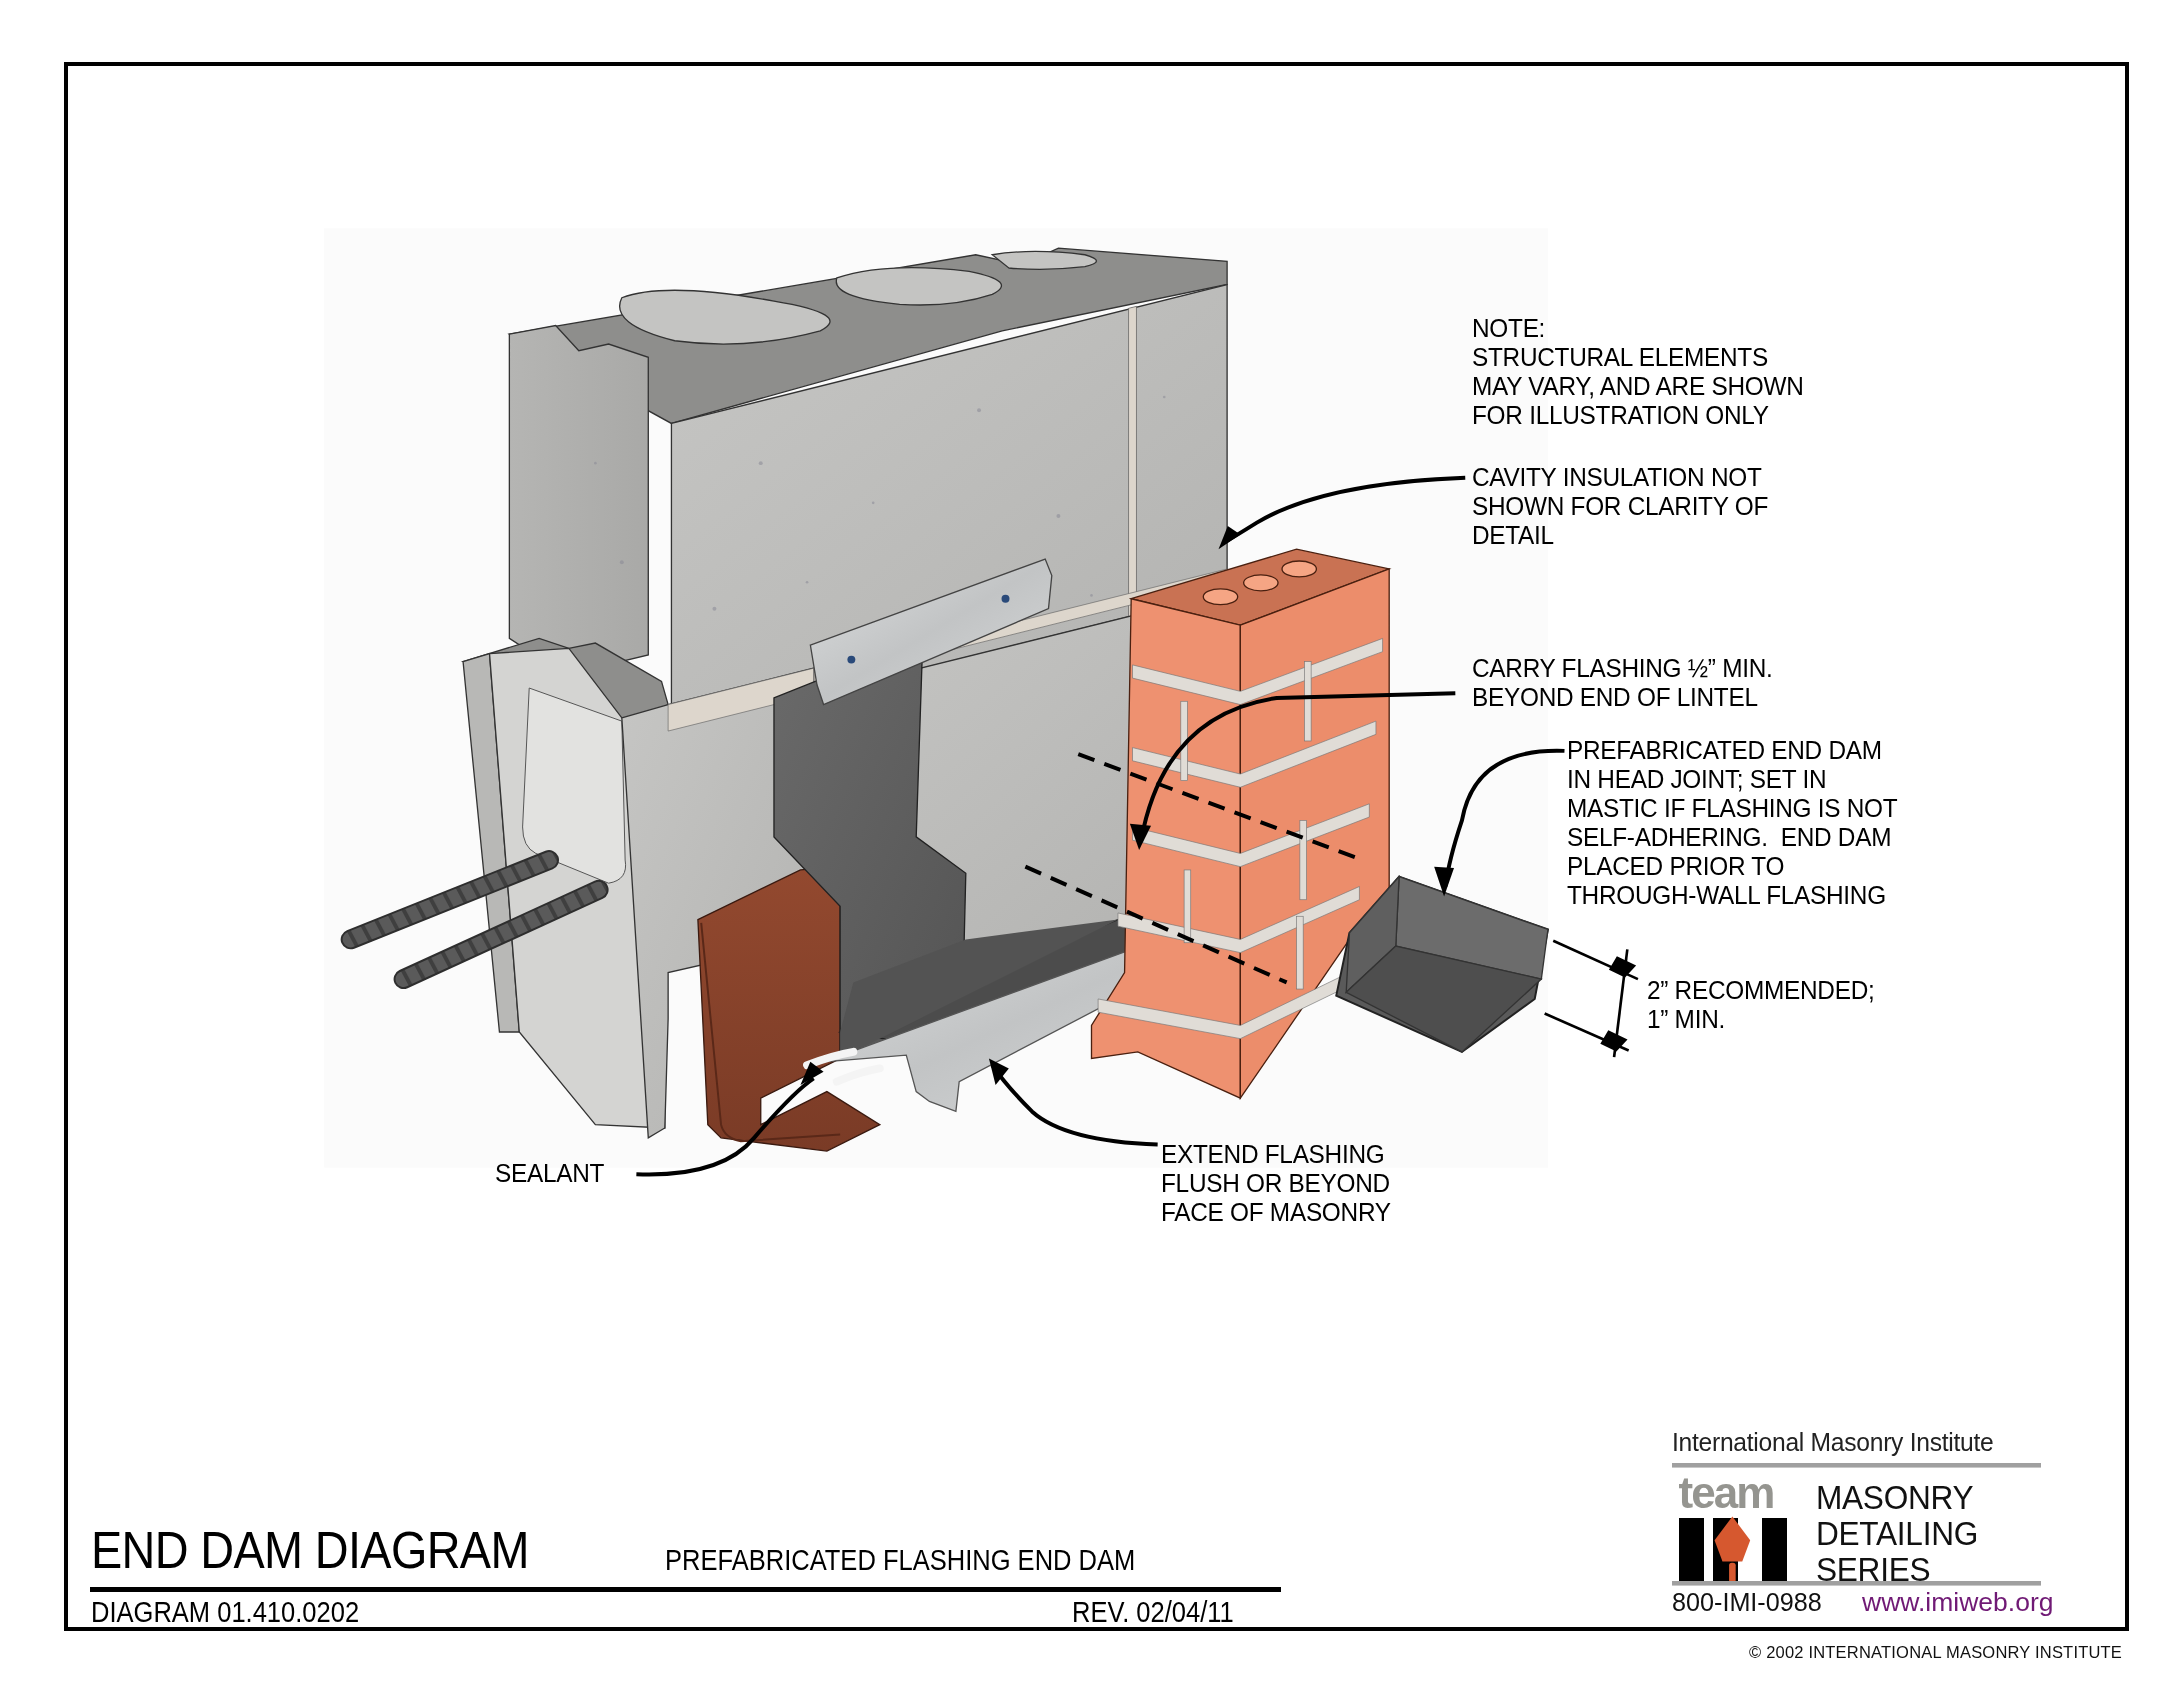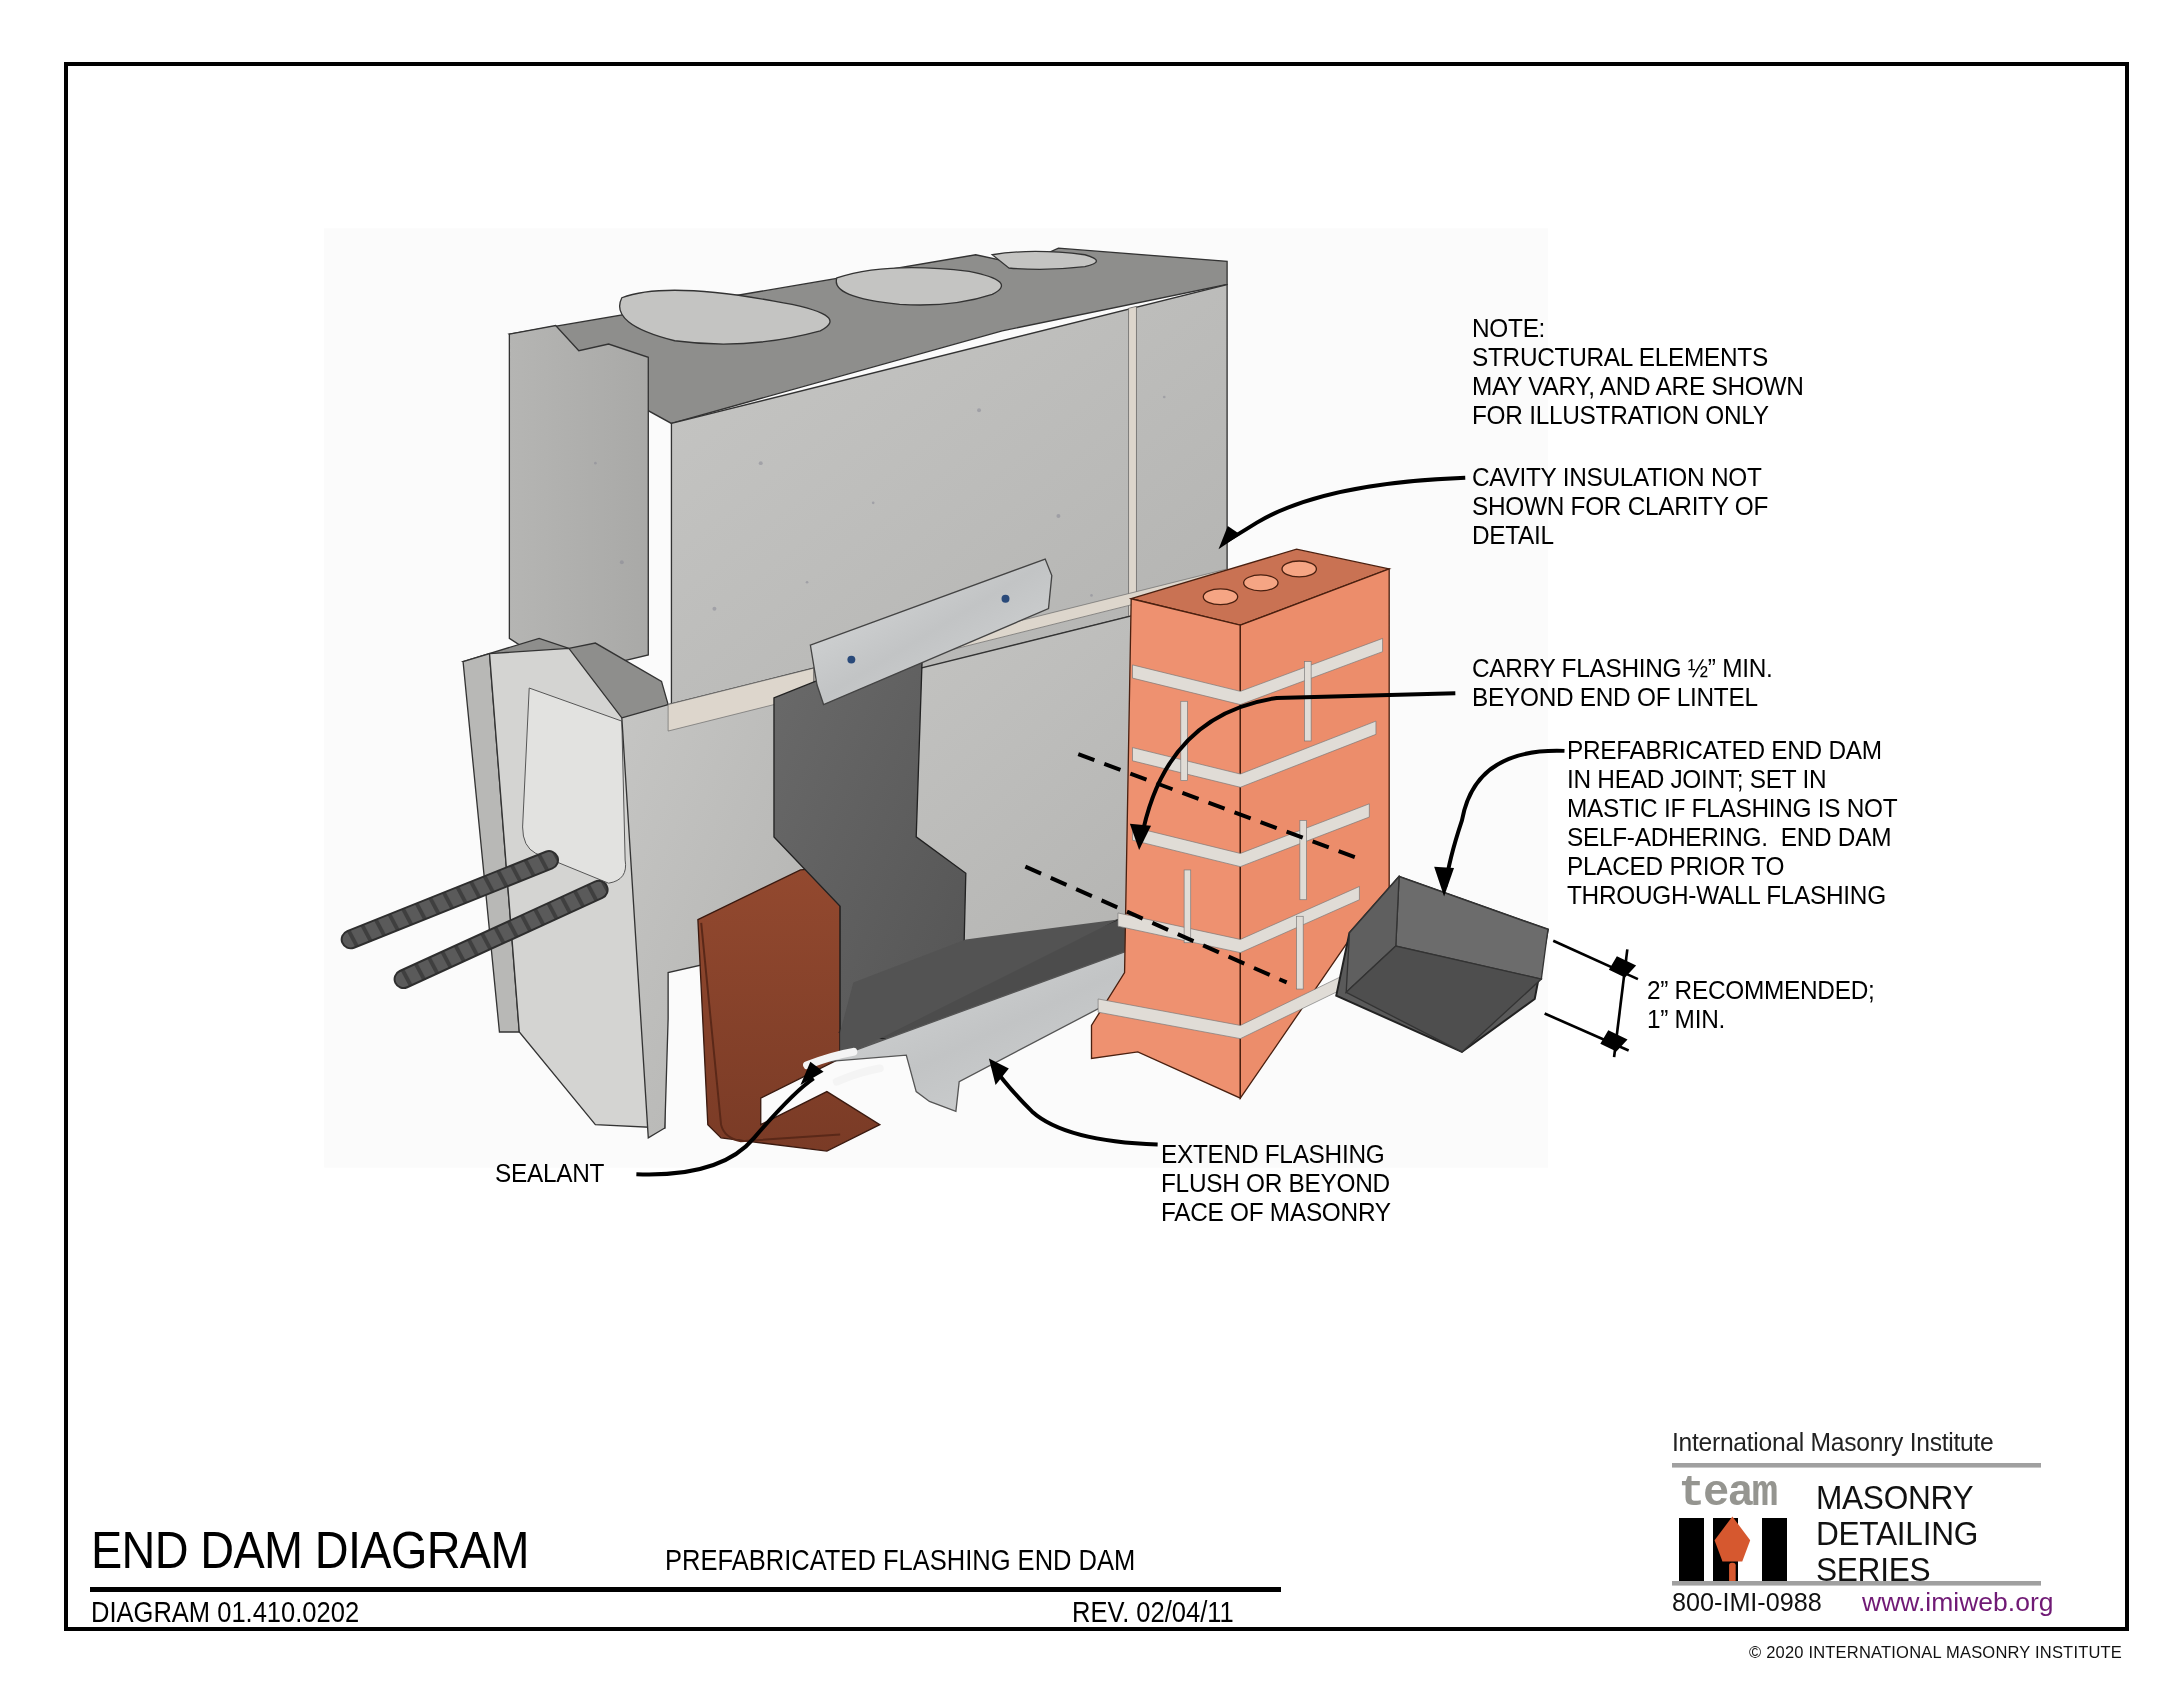--- a/index.html
+++ b/index.html
@@ -18,21 +18,21 @@
   .title-rule { position: absolute; left: 90px; top: 1587px; width: 1191px; height: 5.3px; background: #000; }
   .diagram-num { position: absolute; left: 91px; top: 1594px; font-size: 29px; line-height: 36px;
                  transform: scaleX(0.88); transform-origin: left top; white-space: nowrap; }
   .rev { position: absolute; left: 1072px; top: 1594px; font-size: 29px; line-height: 36px;
          transform: scaleX(0.88); transform-origin: left top; white-space: nowrap; }
   .logo { position: absolute; left: 1664px; top: 1422px; width: 377px; height: 200px; }
   .logo-org { position: absolute; left: 8px; top: 5.3px; font-size: 26.5px; color: #222;
               white-space: nowrap; letter-spacing: -0.3px; transform: scaleX(0.93); transform-origin: left top; }
   .logo-rule { position: absolute; left: 8px; width: 369px; height: 4px; background: #a0a0a0;
                border-bottom: 1.3px solid #c8c8c8; }
-  .logo-team { position: absolute; left: 14.6px; top: 48px; font-family: Liberation Mono, monospace;
+  .logo-team { position: absolute; left: 14.6px; top: 48px; font-family: Liberation Sans, sans-serif;
                font-weight: bold; font-size: 44px; color: #959590; letter-spacing: -2px; line-height: 46px; }
   .logo-bar { position: absolute; top: 96px; height: 65px; background: #000; }
   .logo-series { position: absolute; left: 152px; top: 57px; font-size: 34px; line-height: 36px;
                  color: #111; white-space: pre; letter-spacing: -0.3px; transform: scaleX(0.93); transform-origin: left top; }
   .logo-contact { position: absolute; left: 8px; top: 165px; font-size: 26.5px; color: #111;
                   white-space: nowrap; transform: scaleX(0.95); transform-origin: left top; }
   .logo-url { position: absolute; left: 198px; top: 165px; font-size: 26.5px; color: #701a75; white-space: nowrap; }
   .copyright { position: absolute; left: 1749px; top: 1643px; font-size: 16.5px; color: #111;
                white-space: nowrap; letter-spacing: 0.2px; }
 </style>
@@ -259,14 +259,14 @@
     <rect x="38" y="72" width="10" height="30" rx="4" fill="#d6582f"></rect>
   </svg>
   <div class="logo-series">MASONRY
 DETAILING
 SERIES</div>
   <div class="logo-rule" style="top:159px;"></div>
   <div class="logo-contact">800-IMI-0988</div>
   <div class="logo-url">www.imiweb.org</div>
 </div>
 
-<div class="copyright">© 2020 INTERNATIONAL MASONRY INSTITUTE</div>
+<div class="copyright">© 2002 INTERNATIONAL MASONRY INSTITUTE</div>
 
 
 </body></html>

